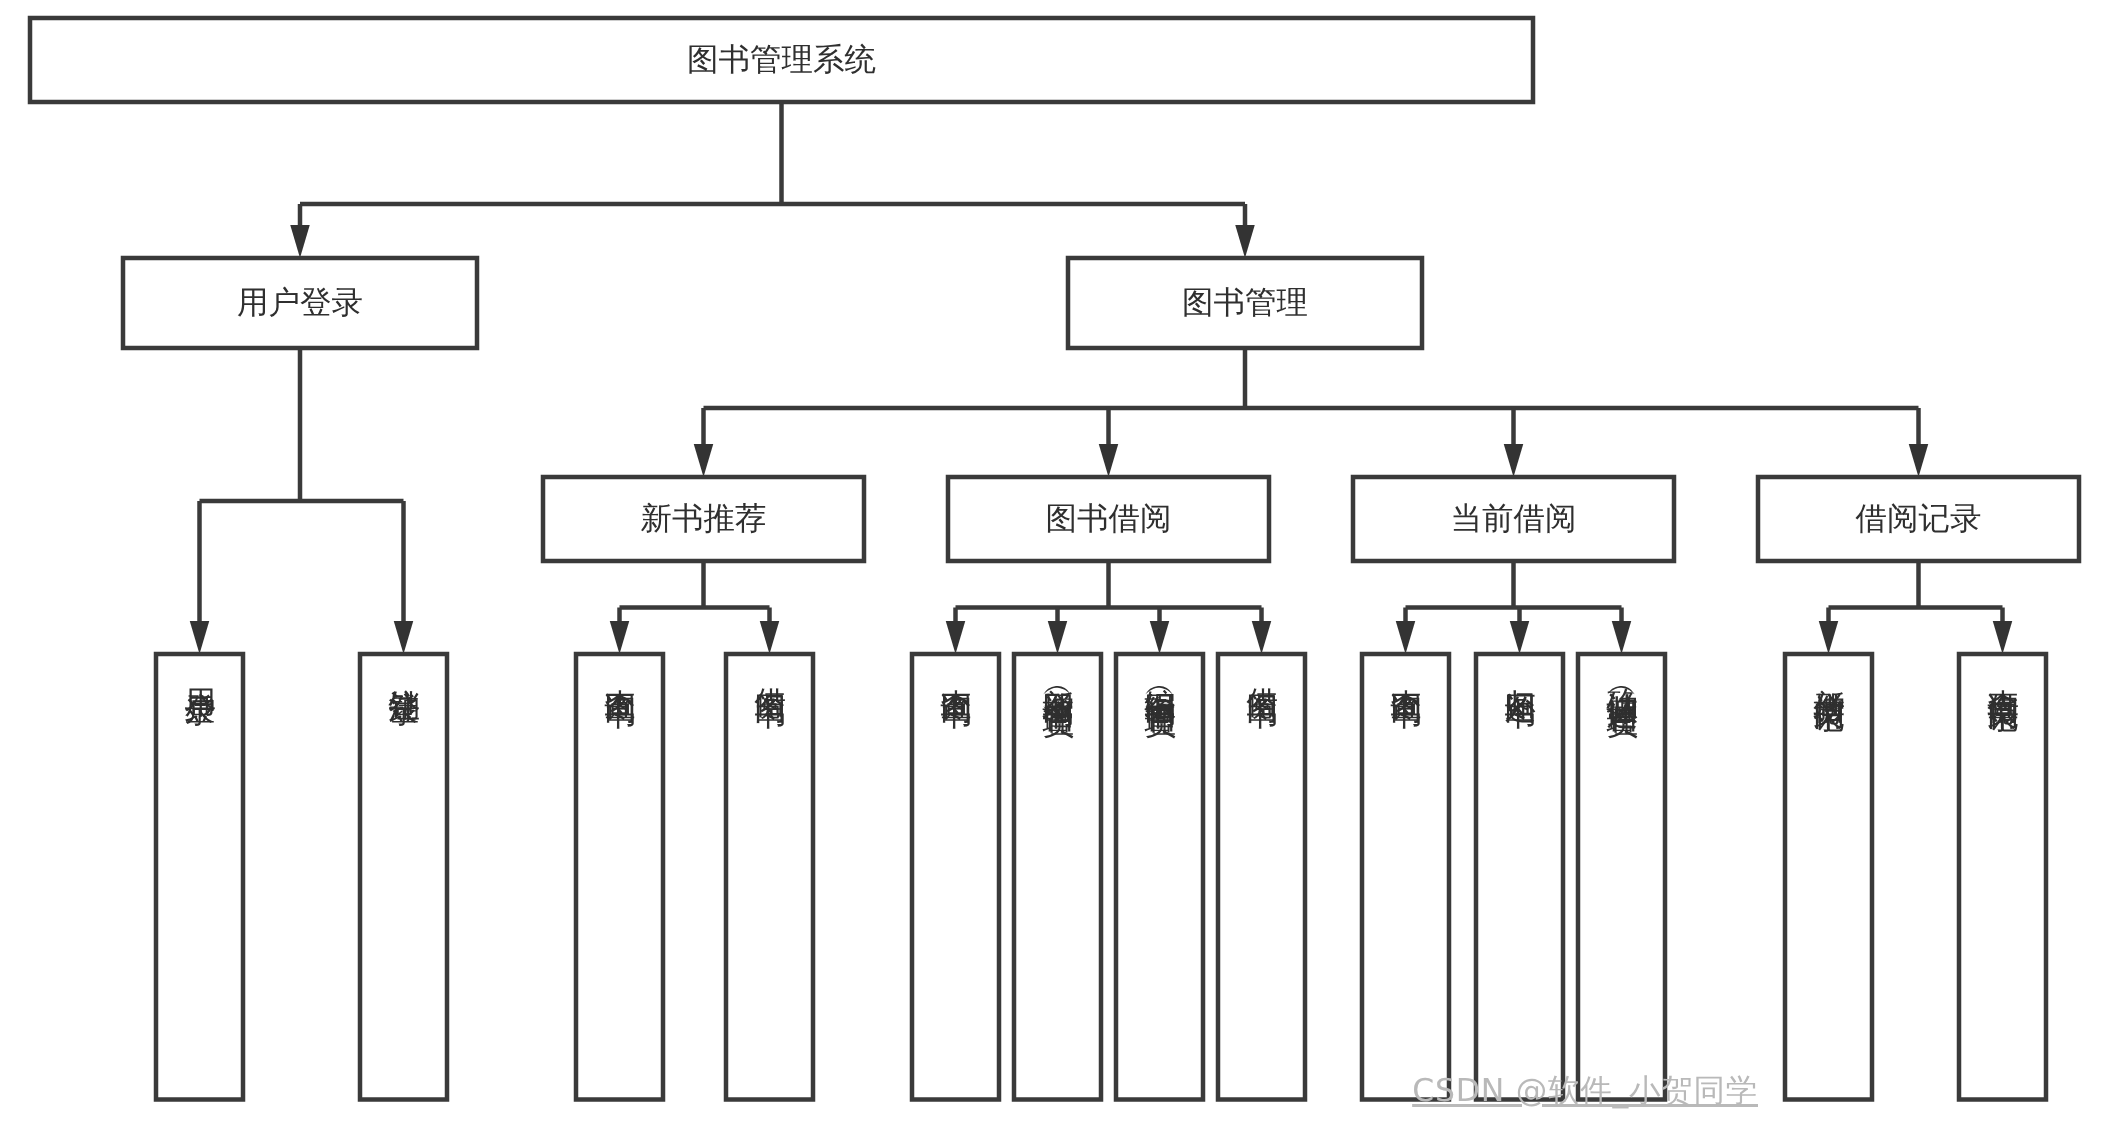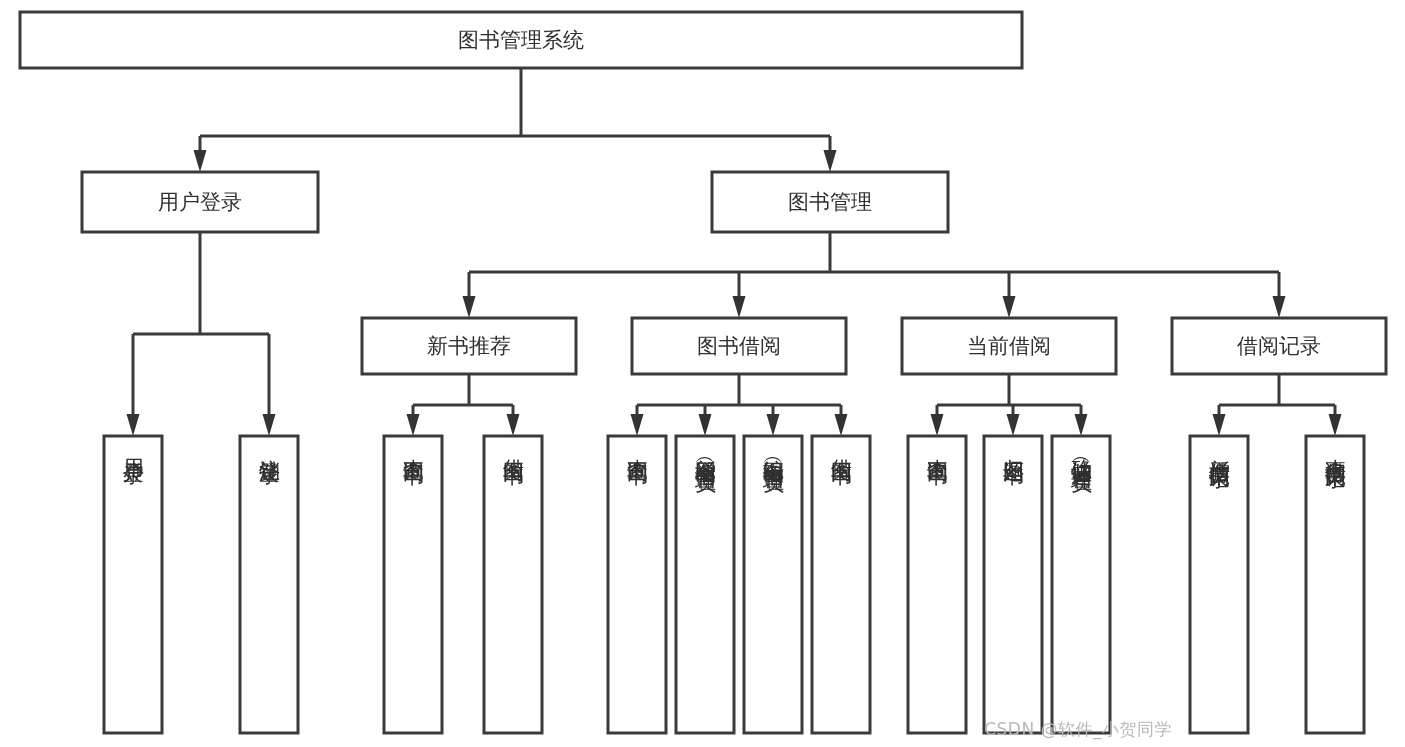--- a/index.html
+++ b/index.html
@@ -65,24 +65,25 @@
     line-height: 1;
     letter-spacing: 2px;
     color: #2f2f2f;
     white-space: nowrap;
   }
   .watermark {
     position: absolute;
     right: 8px;
     bottom: 6px;
     font-family: "DejaVu Sans", "Liberation Sans", sans-serif;
-    font-size: 17px;
+    font-size: 21px;
     color: #b9b9b9;
     letter-spacing: 0.5px;
     user-select: none;
+    text-decoration: underline;
   }
 </style>
 </head>
 <body>
 
 <div id="diagram-root">
 
   <svg class="flow" viewBox="0 0 1405 747" xmlns="http://www.w3.org/2000/svg">
     <g id="connector-layer">
         <path d="M 521 68 L 521 136" class="connector"></path>

